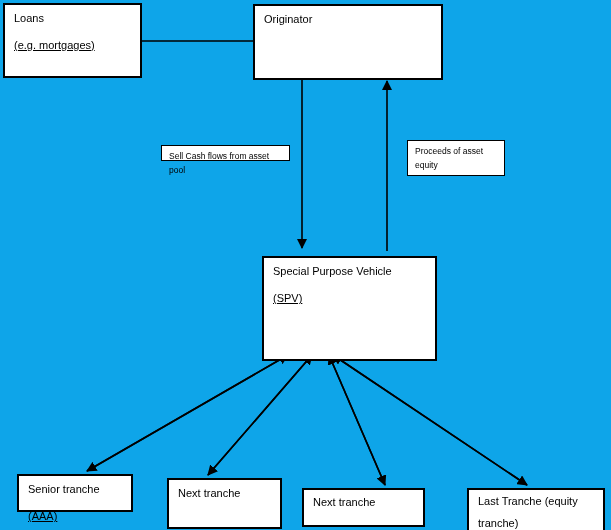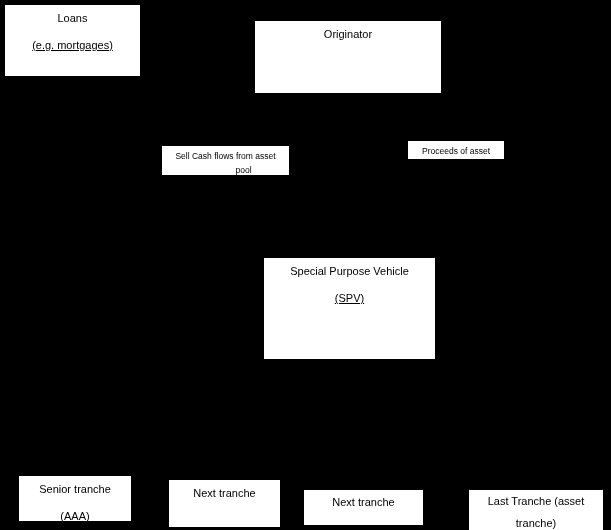--- a/index.html
+++ b/index.html
@@ -5,23 +5,22 @@
   html, body {
     margin: 0;
     padding: 0;
     background: #ffffff;
     font-family: "Liberation Sans", "DejaVu Sans", sans-serif;
   }
   .stage {
     position: relative;
     width: 611px;
     height: 530px;
-    background: #000000;
+    background: #0ea5e9;
     overflow: hidden;
-    text-align: center;
   }
   .lines-layer {
     position: absolute;
     left: 0;
     top: 0;
     width: 611px;
     height: 530px;
   }
   .box {
     position: absolute;
@@ -41,21 +40,20 @@
     margin-top: 9px;
   }
   .box.small {
     border-width: 1px;
     font-size: 8.5px;
     line-height: 10px;
     padding: 5px 7px;
   }
   .box.small .wrapline + .wrapline {
     margin-top: 4px;
-    margin-left: 36px;
   }
   .para, .wrapline {
     white-space: nowrap;
   }
 </style>
 </head>
 <body>
 
 <div class="stage">
 
@@ -97,50 +95,50 @@
       <line x1="333" y1="355" x2="527" y2="485" stroke="#000000" stroke-width="1.6" marker-end="url(#ah)"></line>
       <line x1="527" y1="485" x2="333" y2="355" stroke="#000000" stroke-width="1.6" marker-end="url(#ah)"></line>
     </g>
   </svg>
 
   <div class="box" style="left:3px; top:3px; width:139px; height:75px;">
     <div class="para">Loans</div>
     <div class="para">(e.g. mortgages)</div>
   </div>
 
-  <div class="box" style="left:253px; top:19px; width:190px; height:76px;">
+  <div class="box" style="left:253px; top:4px; width:190px; height:76px;">
     <div class="para">Originator</div>
   </div>
 
-  <div class="box small" style="left:161px; top:145px; width:129px; height:31px;">
+  <div class="box small" style="left:161px; top:145px; width:129px; height:16px;">
     <div class="wrapline">Sell Cash flows from asset</div>
     <div class="wrapline">pool</div>
   </div>
 
-  <div class="box small" style="left:407px; top:140px; width:98px; height:20px;">
+  <div class="box small" style="left:407px; top:140px; width:98px; height:36px;">
     <div class="wrapline">Proceeds of asset</div>
     <div class="wrapline">equity</div>
   </div>
 
   <div class="box" style="left:262px; top:256px; width:175px; height:105px;">
     <div class="para">Special Purpose Vehicle</div>
     <div class="para">(SPV)</div>
   </div>
 
-  <div class="box" style="left:17px; top:474px; width:116px; height:49px;">
+  <div class="box" style="left:17px; top:474px; width:116px; height:38px;">
     <div class="para">Senior tranche</div>
     <div class="para">(AAA)</div>
   </div>
 
   <div class="box" style="left:167px; top:478px; width:115px; height:51px;">
     <div class="para">Next tranche</div>
   </div>
 
   <div class="box" style="left:302px; top:488px; width:123px; height:39px; padding-top:6px;">
     <div class="para">Next tranche</div>
   </div>
 
   <div class="box" style="left:467px; top:488px; width:138px; height:46px; padding-top:5px;">
-    <div class="wrapline">Last Tranche (asset</div>
+    <div class="wrapline">Last Tranche (equity</div>
     <div class="wrapline">tranche)</div>
   </div>
 
 </div>
 
 </body></html>

